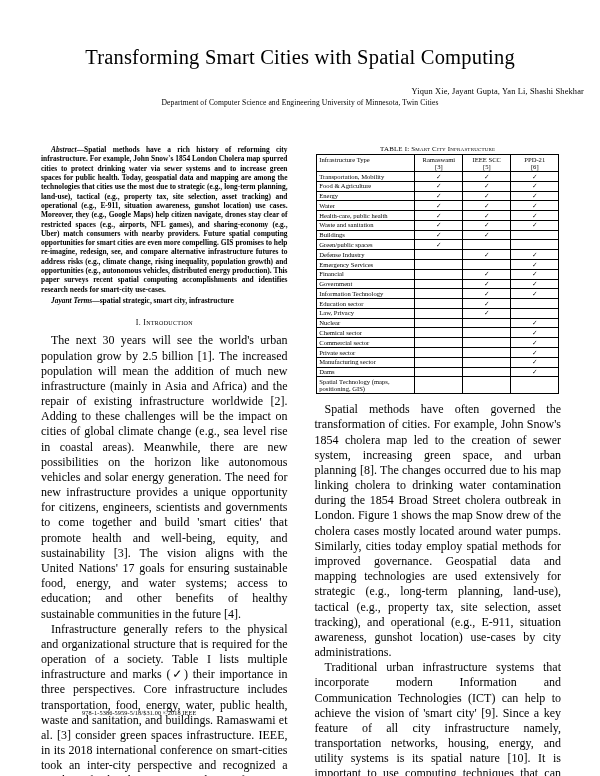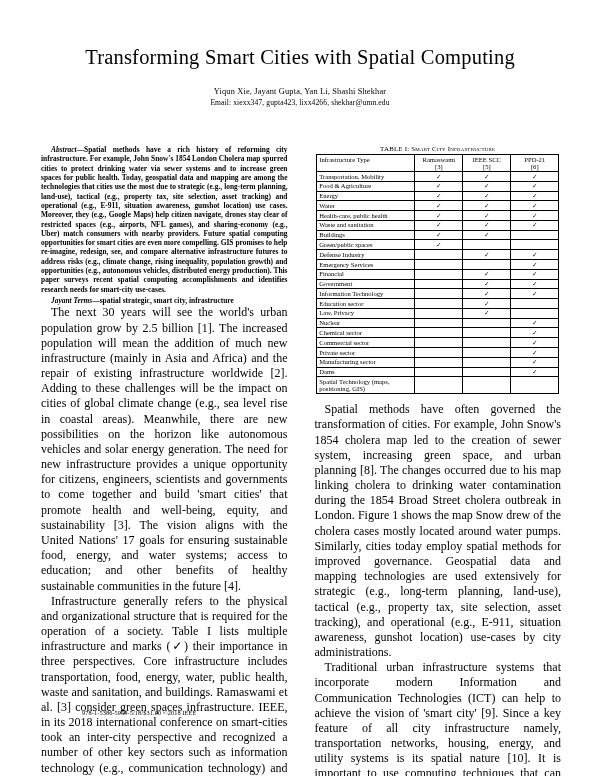--- a/index.html
+++ b/index.html
@@ -30,20 +30,21 @@
     font-size: 20.5px;
     font-weight: normal;
     letter-spacing: 0.2px;
     margin: 0 0 18px 0;
     line-height: 1.1;
   }
   .authors {
     font-size: 8.4px;
     margin: 0 0 2.5px 0;
     letter-spacing: 0.15px;
+    text-align: right;
   }
   .affiliation {
     font-size: 7.6px;
     margin: 0 0 2px 0;
     letter-spacing: 0.1px;
   }
   .email {
     font-size: 7.6px;
     margin: 0;
     letter-spacing: 0.1px;
@@ -152,31 +153,33 @@
   }
 </style>
 </head>
 <body>
 
 <div class="page">
 
   <div class="title-block">
     <h1 class="paper-title">Transforming Smart Cities with Spatial Computing</h1>
     <div class="authors">Yiqun Xie, Jayant Gupta, Yan Li, Shashi Shekhar</div>
-    <div class="email">Email: xiexx347, gupta423, lixx4266, shekhar@umn.edu</div>
+    <div class="affiliation">Department of Computer Science and Engineering University of Minnesota, Twin Cities</div>
   </div>
 
   <div class="columns">
 
     <div class="col col-left">
 
       <p class="abstract-p"><span class="lead">Abstract</span><span>—</span><span>Spatial methods have a rich history of reforming city infrastructure. For example, John Snow's 1854 London Cholera map spurred cities to protect drinking water via sewer systems and to increase green spaces for public health. Today, geospatial data and mapping are among the technologies that cities use the most due to strategic (e.g., long-term planning, land-use), tactical (e.g., property tax, site selection, asset tracking) and operational (e.g., E-911, situation awareness, gunshot location) use cases. Moreover, they (e.g., Google Maps) help citizen navigate, drones stay clear of restricted spaces (e.g., airports, NFL games), and sharing-economy (e.g., Uber) match consumers with nearby providers. Future spatial computing opportunities for smart cities are even more compelling. GIS promises to help re-imagine, redesign, see, and compare alternative infrastructure futures to address risks (e.g., climate change, rising inequality, population growth) and opportunities (e.g., autonomous vehicles, distributed energy production). This paper surveys recent spatial computing accomplishments and identifies research needs for smart-city use-cases.</span></p>
 
       <p class="idx"><span class="lead">Jayant Terms</span><span>—</span><span>spatial strategic, smart city, infrastructure</span></p>
 
+      <div class="section-head"><span class="numeral">I.</span>
+        <span>Introduction</span></div>
 
       <p class="body-p indent">The next 30 years will see the world's urban population grow by 2.5 billion [1]. The increased population will mean the addition of much new infrastructure (mainly in Asia and Africa) and the repair of existing infrastructure worldwide [2]. Adding to these challenges will be the impact on cities of global climate change (e.g., sea level rise in coastal areas). Meanwhile, there are new possibilities on the horizon like autonomous vehicles and solar energy generation. The need for new infrastructure provides a unique opportunity for citizens, engineers, scientists and governments to come together and build 'smart cities' that promote health and well-being, equity, and sustainability [3]. The vision aligns with the United Nations' 17 goals for ensuring sustainable food, energy, and water systems; access to education; and other benefits of healthy sustainable communities in the future [4].</p>
       <p class="body-p indent">Infrastructure generally refers to the physical and organizational structure that is required for the operation of a society. Table I lists multiple infrastructure and marks (✓) their importance in three perspectives. Core infrastructure includes transportation, food, energy, water, public health, waste and sanitation, and buildings. Ramaswami et al. [3] consider green spaces infrastructure. IEEE, in its 2018 international conference on smart-cities took an inter-city perspective and recognized a number of other key sectors such as information technology (e.g., communication technology) and defense [5].</p>
 
       <div class="footer">978-1-5386-5959-5/18/$31.00 ©2018 IEEE</div>
     </div>
 
     <div class="col col-right">
 
       <div class="tbl-wrap">

